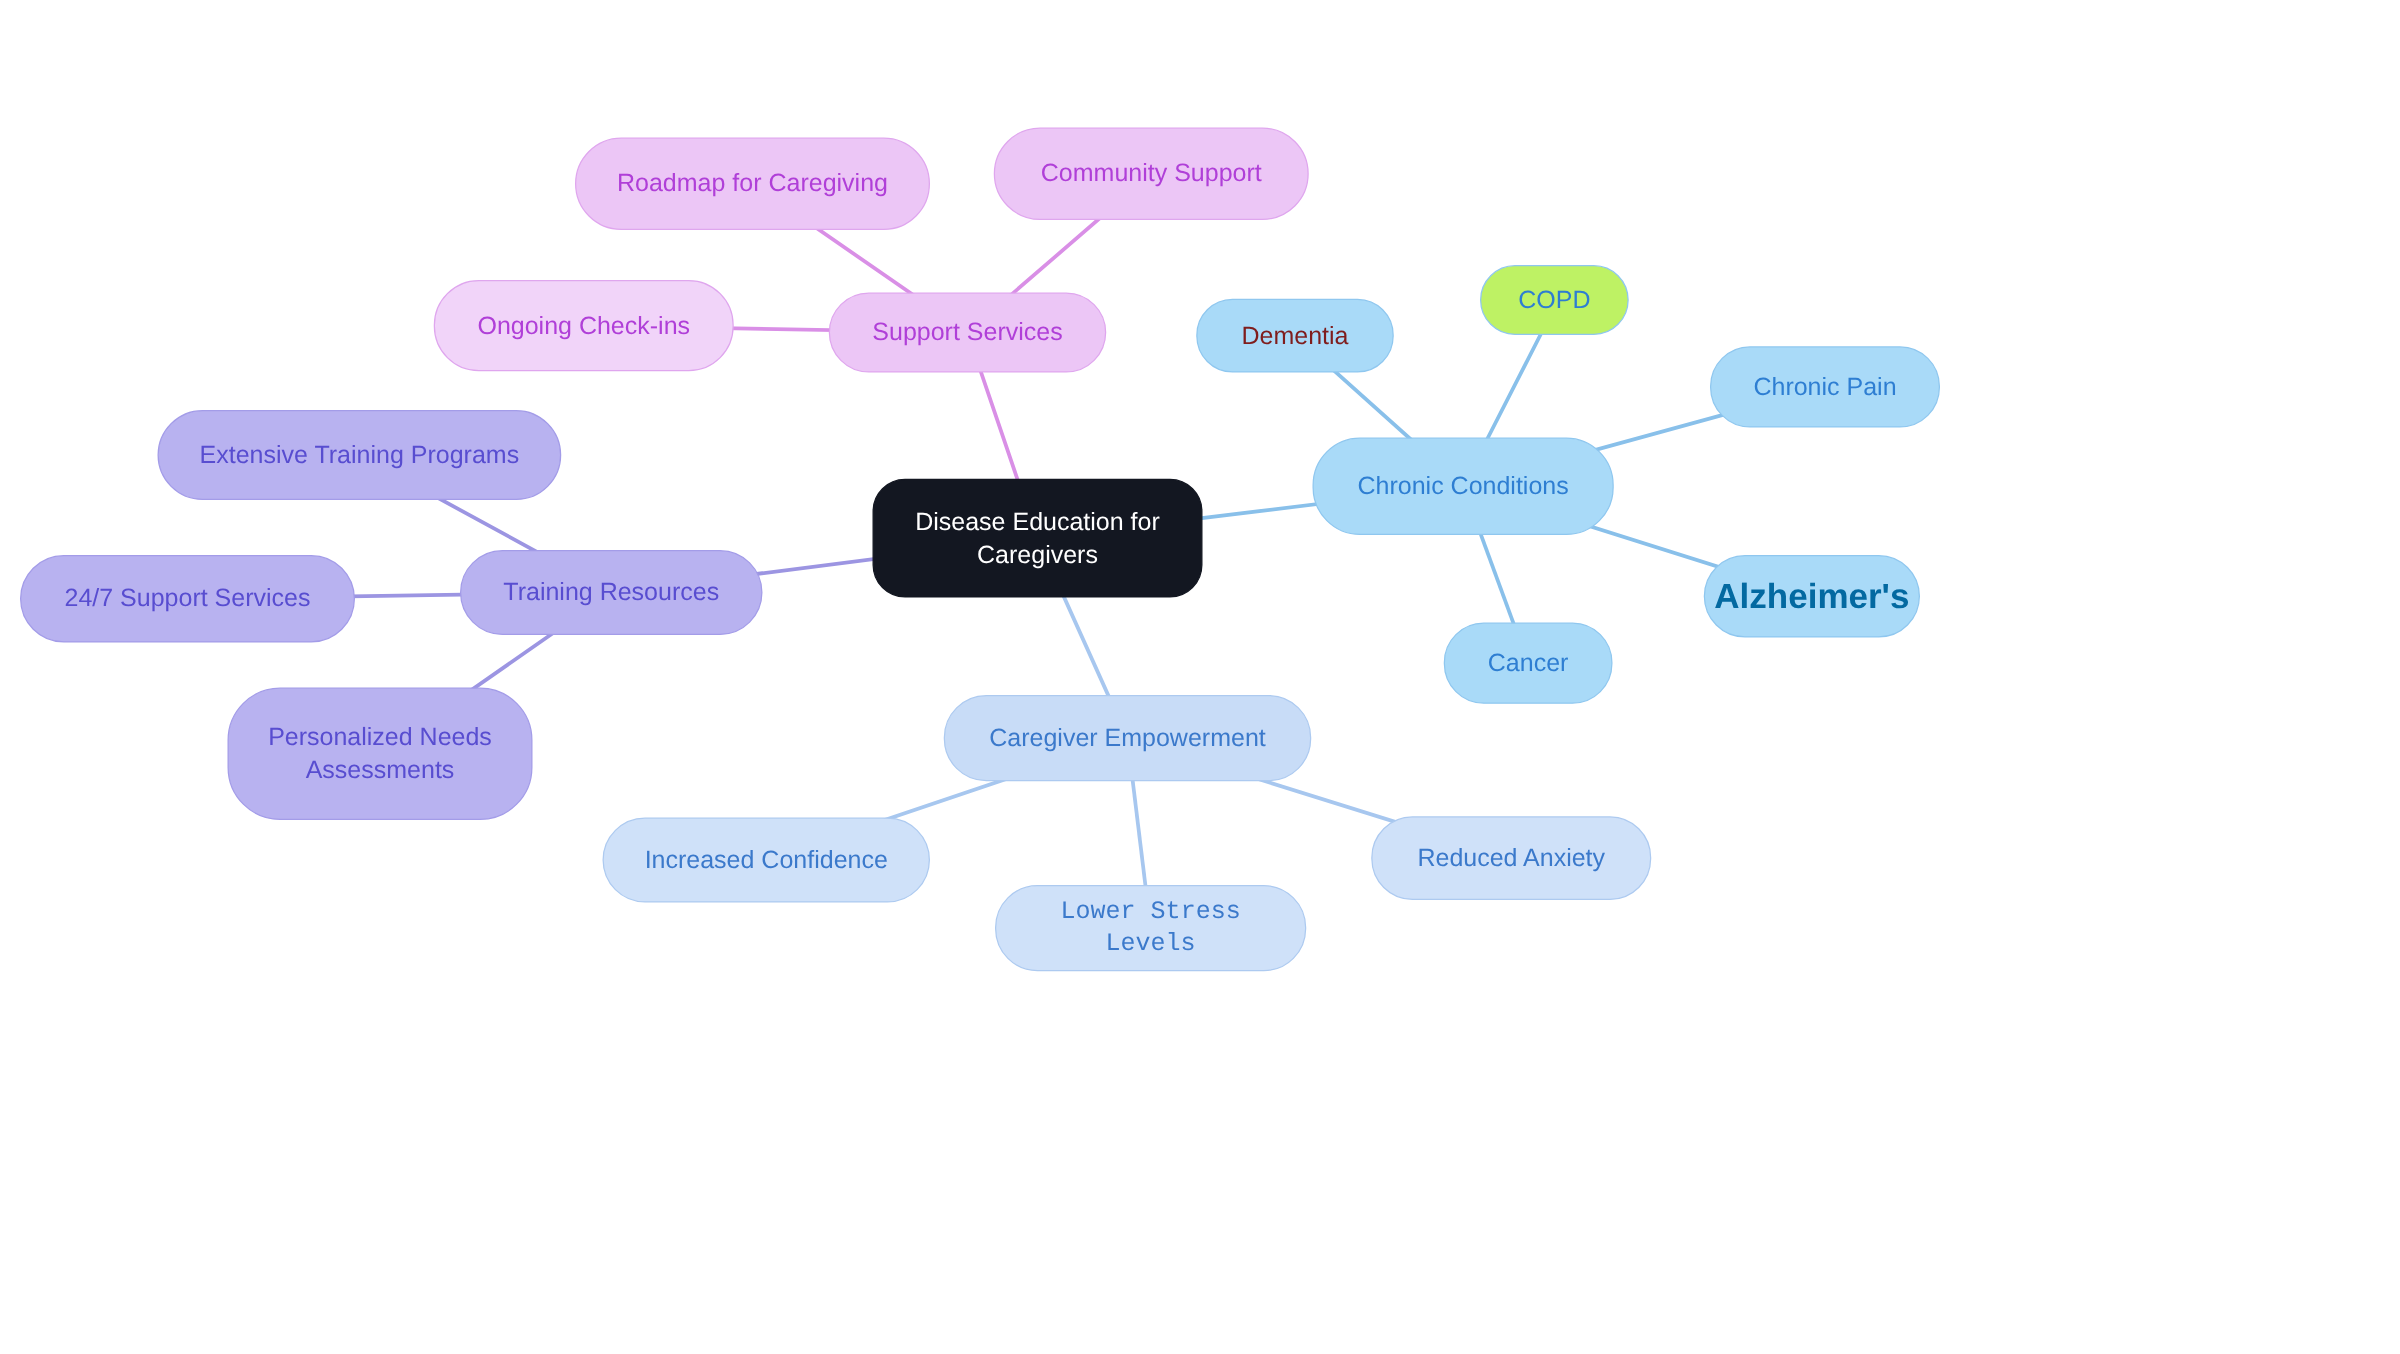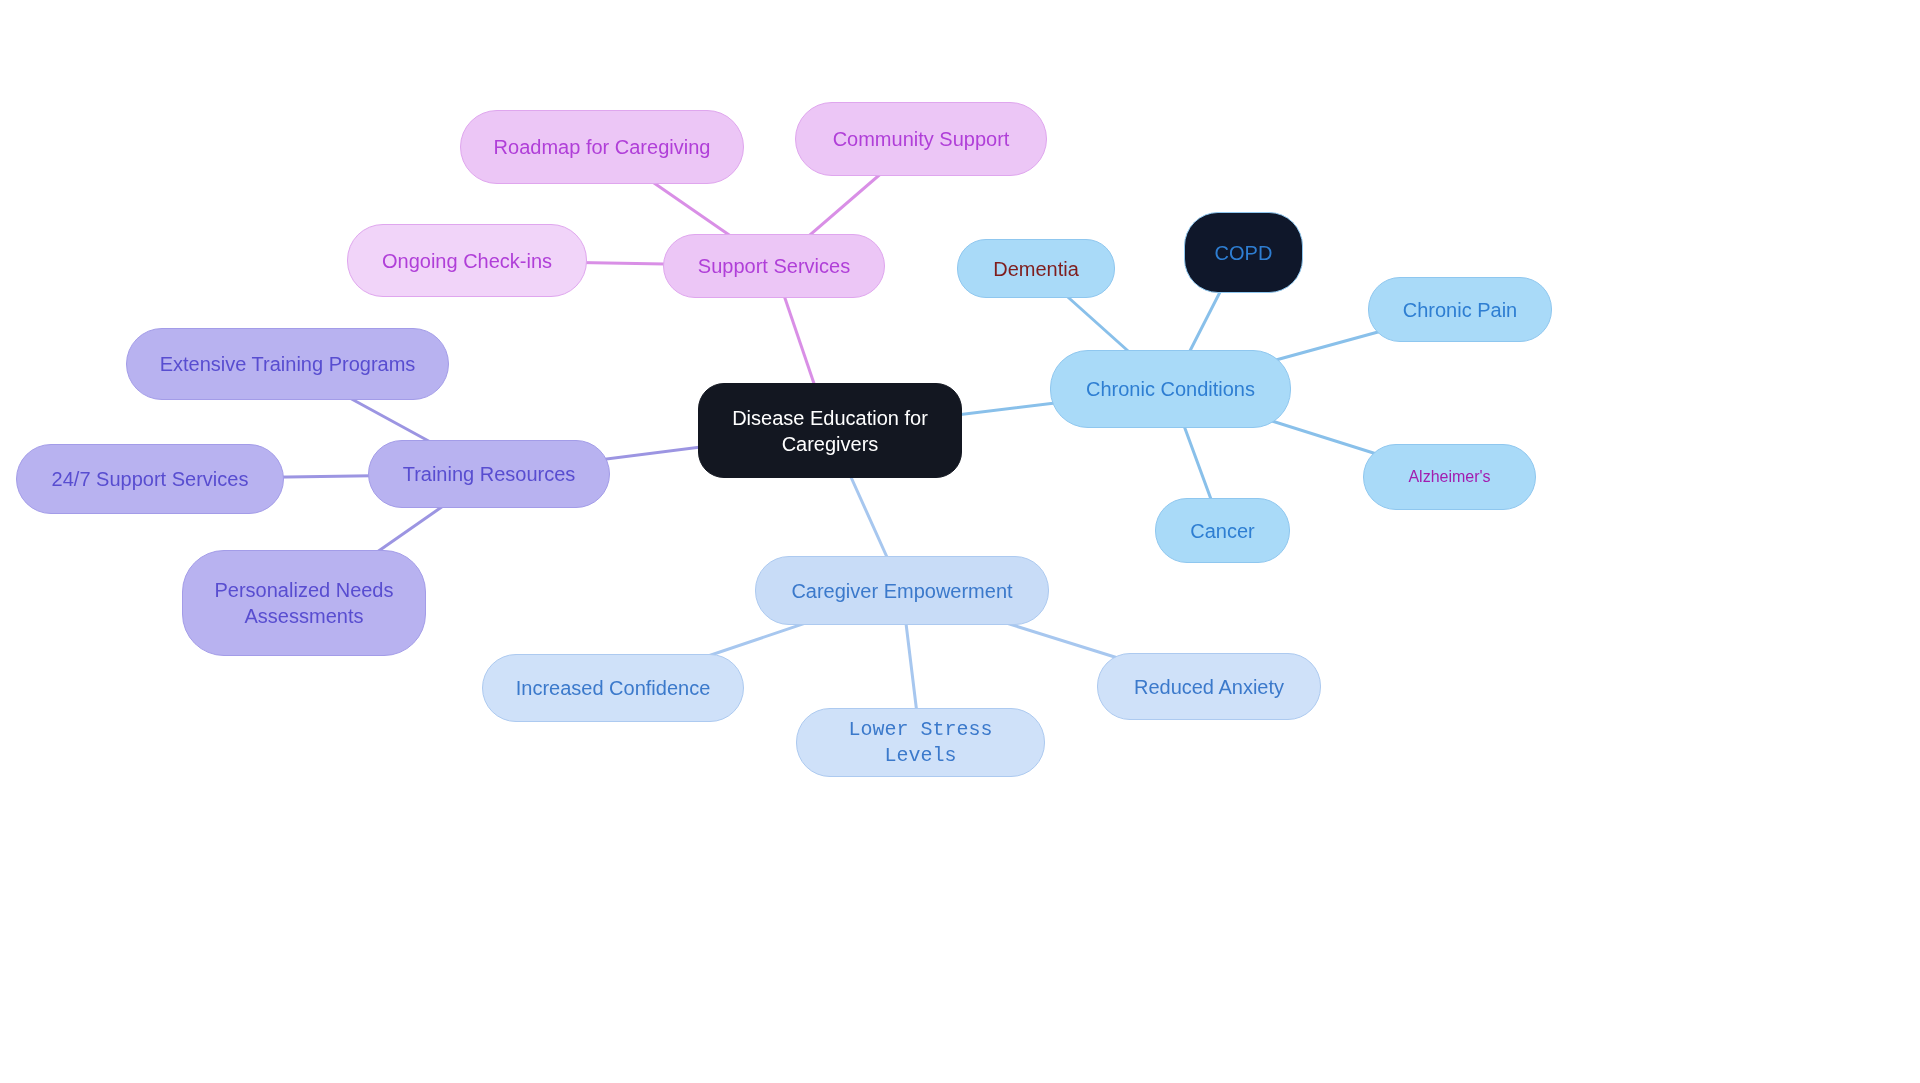--- a/index.html
+++ b/index.html
@@ -76,27 +76,27 @@
       </div>
       <div class="node" style="left: 347px; top: 224px; width: 240px; height: 73px; border-radius: 36px; background: rgb(241, 212, 249); border-color: rgb(223, 166, 238); color: rgb(176, 63, 216); font-size: 20px;">
         <span>Ongoing Check-ins</span>
       </div>
       <div class="node" style="left: 1050px; top: 350px; width: 241px; height: 78px; border-radius: 38px; background: rgb(169, 218, 248); border-color: rgb(143, 199, 239); color: rgb(46, 126, 210); font-size: 20px;">
         <span>Chronic Conditions</span>
       </div>
       <div class="node" style="left: 957px; top: 239px; width: 158px; height: 59px; border-radius: 29px; background: rgb(169, 218, 248); border-color: rgb(143, 199, 239); color: #7f1d1d; font-size: 20px;">
         <span>Dementia</span>
       </div>
-      <div class="node" style="left: 1184px; top: 212px; width: 119px; height: 81px; border-radius: 34px; background: #0f172a; border-color: rgb(143, 199, 239); color: rgb(46, 126, 210); font-size: 20px; align-items: center;">
+      <div class="node" style="left: 1184px; top: 212px; width: 119px; height: 56px; border-radius: 34px; background: #bef264; border-color: rgb(143, 199, 239); color: rgb(46, 126, 210); font-size: 20px; align-items: center;">
         <span>COPD</span>
       </div>
       <div class="node" style="left: 1368px; top: 277px; width: 184px; height: 65px; border-radius: 32px; background: rgb(169, 218, 248); border-color: rgb(143, 199, 239); color: rgb(46, 126, 210); font-size: 20px;">
         <span>Chronic Pain</span>
       </div>
-      <div class="node" style="left: 1363px; top: 444px; width: 173px; height: 66px; border-radius: 33px; background: rgb(169, 218, 248); border-color: rgb(143, 199, 239); color: #a21caf; font-size: 16px;">
+      <div class="node" style="left: 1363px; top: 444px; width: 173px; height: 66px; border-radius: 33px; background: rgb(169, 218, 248); border-color: rgb(143, 199, 239); color: #0369a1; font-size: 28px; font-weight: bold;">
         <span>Alzheimer's</span>
       </div>
       <div class="node" style="left: 1155px; top: 498px; width: 135px; height: 65px; border-radius: 32px; background: rgb(169, 218, 248); border-color: rgb(143, 199, 239); color: rgb(46, 126, 210); font-size: 20px;">
         <span>Cancer</span>
       </div>
       <div class="node" style="left: 368px; top: 440px; width: 242px; height: 68px; border-radius: 34px; background: rgb(184, 178, 240); border-color: rgb(163, 156, 232); color: rgb(88, 77, 208); font-size: 20px;">
         <span>Training Resources</span>
       </div>
       <div class="node" style="left: 126px; top: 328px; width: 323px; height: 72px; border-radius: 36px; background: rgb(184, 178, 240); border-color: rgb(163, 156, 232); color: rgb(88, 77, 208); font-size: 20px;">
         <span>Extensive Training Programs</span>

